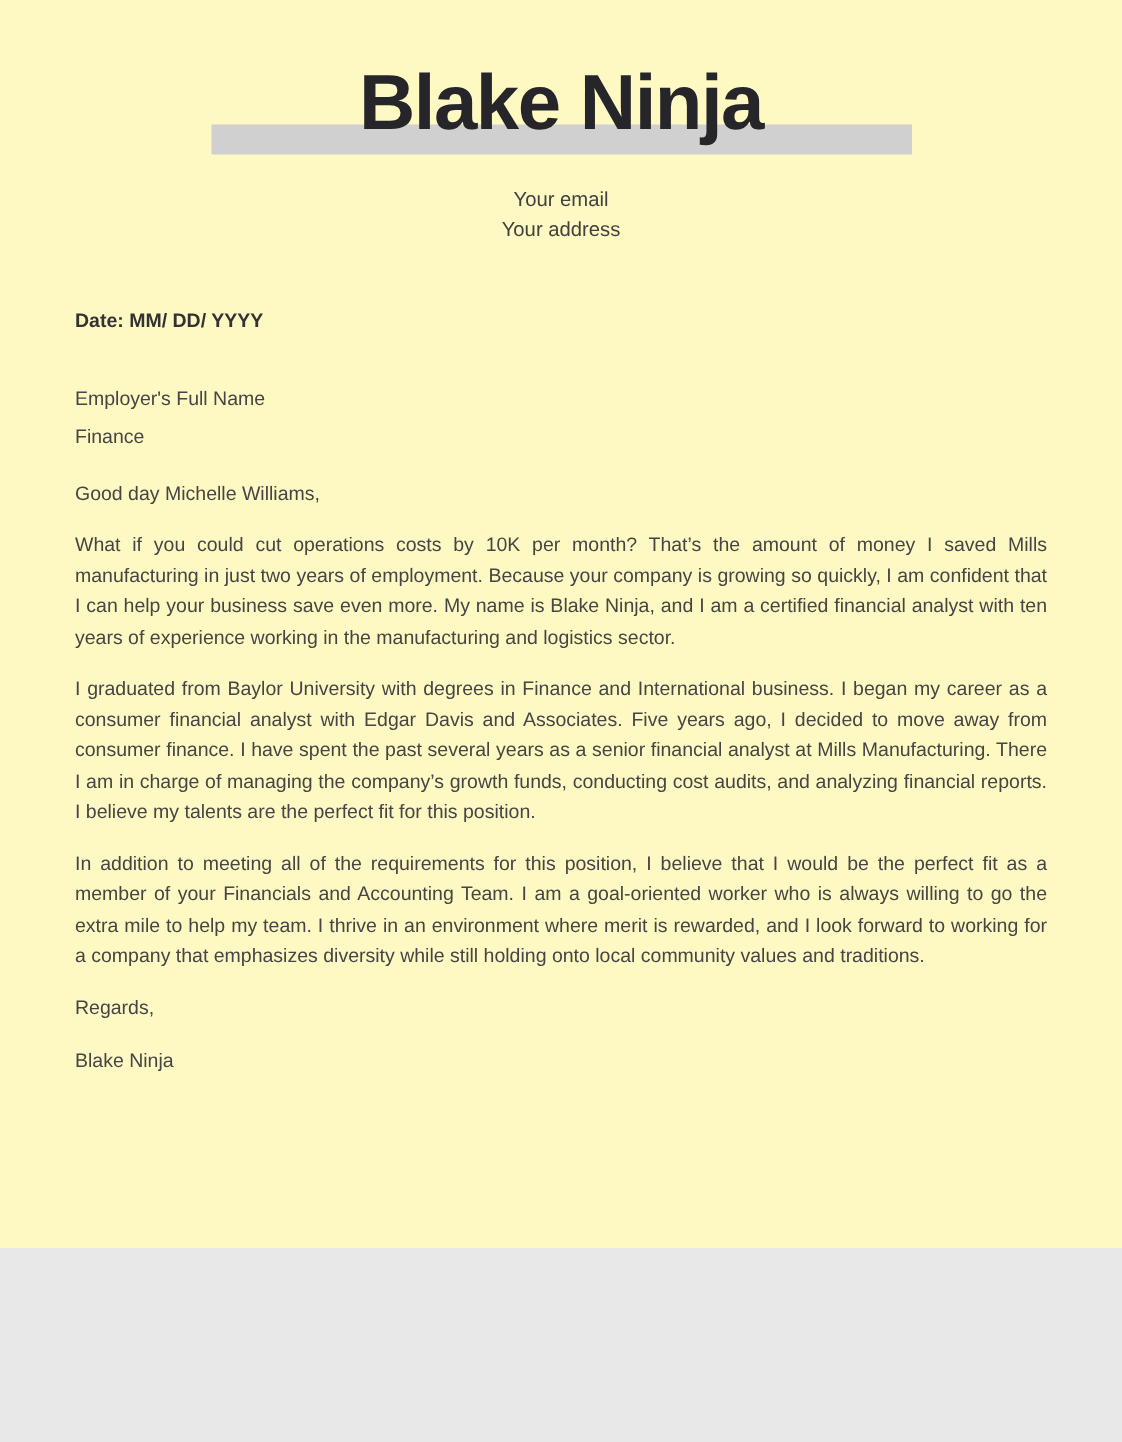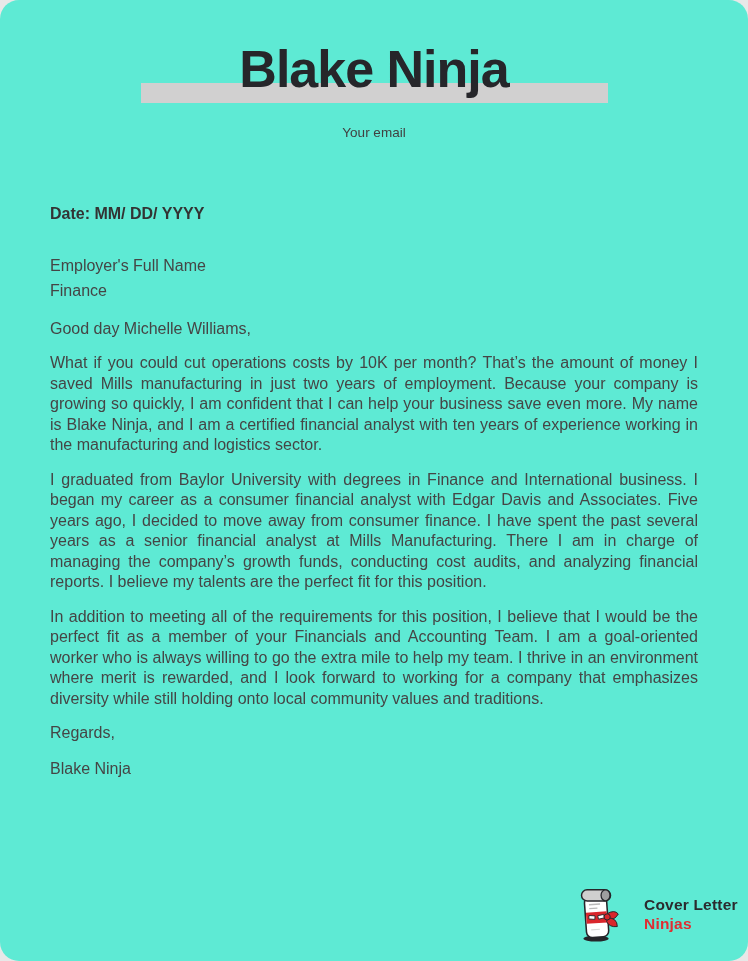--- a/index.html
+++ b/index.html
@@ -2,25 +2,24 @@
 <html><head>
 <meta charset="utf-8">
 <style>
   * { margin: 0; padding: 0; box-sizing: border-box; }
   html, body { background: #e8e8e8; }
   body { font-family: "Liberation Sans", "DejaVu Sans", sans-serif; }
 
   .page {
     position: relative;
     width: 748px;
-    height: 961px;
-    background: #5eead4;
+    height: 832px;
+    background: #fef9c3;
     margin: 0 auto;
     overflow: hidden;
-    border-radius: 19px;
   }
 
   
   .header-bar {
     position: absolute;
     left: 141px;
     top: 83px;
     width: 467px;
     height: 20px;
     background: #d1d0d0;
@@ -47,21 +46,21 @@
     line-height: 19.5px;
     color: #414141;
   }
 
   
   .letter {
     position: absolute;
     left: 50px;
     top: 203px;
     width: 648px;
-    font-size: 16px;
+    font-size: 13px;
     line-height: 20.5px;
     color: #454545;
   }
   .date-line {
     font-weight: 700;
     color: #333333;
     line-height: 21px;
     margin-bottom: 29px;
   }
   .recipient-block { margin-bottom: 15px; }
@@ -88,20 +87,21 @@
 </head>
 <body>
 
 <div class="page">
 
   <div class="header-bar"></div>
   <div class="page-title">Blake Ninja</div>
 
   <div class="contact-block">
     <div>Your email</div>
+    <div>Your address</div>
   </div>
 
   <div class="letter">
     <div class="date-line">Date: MM/ DD/ YYYY</div>
 
     <div class="recipient-block">
       <div class="recipient-line">Employer's Full Name</div>
       <div class="recipient-line">Finance</div>
     </div>
 

